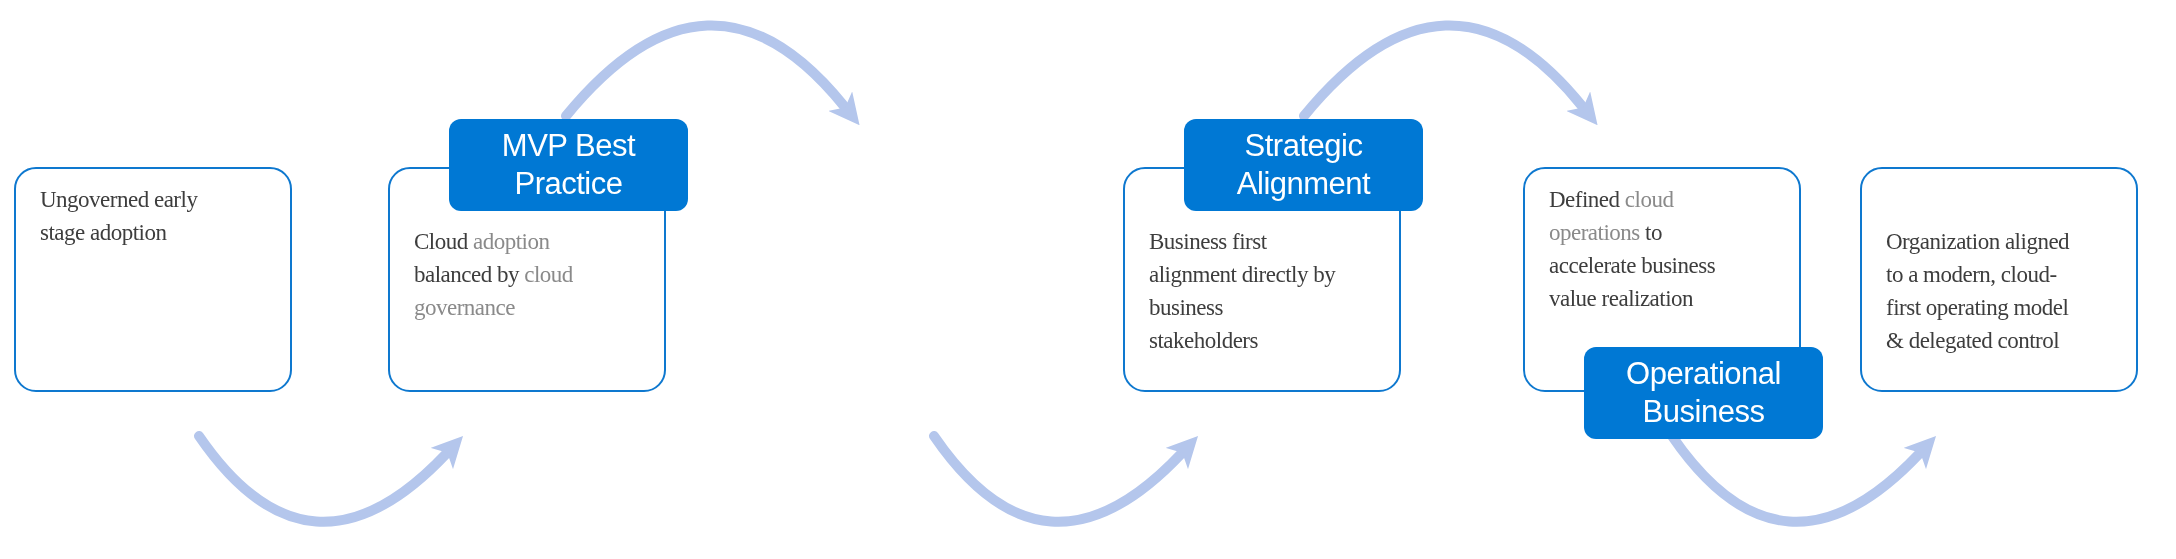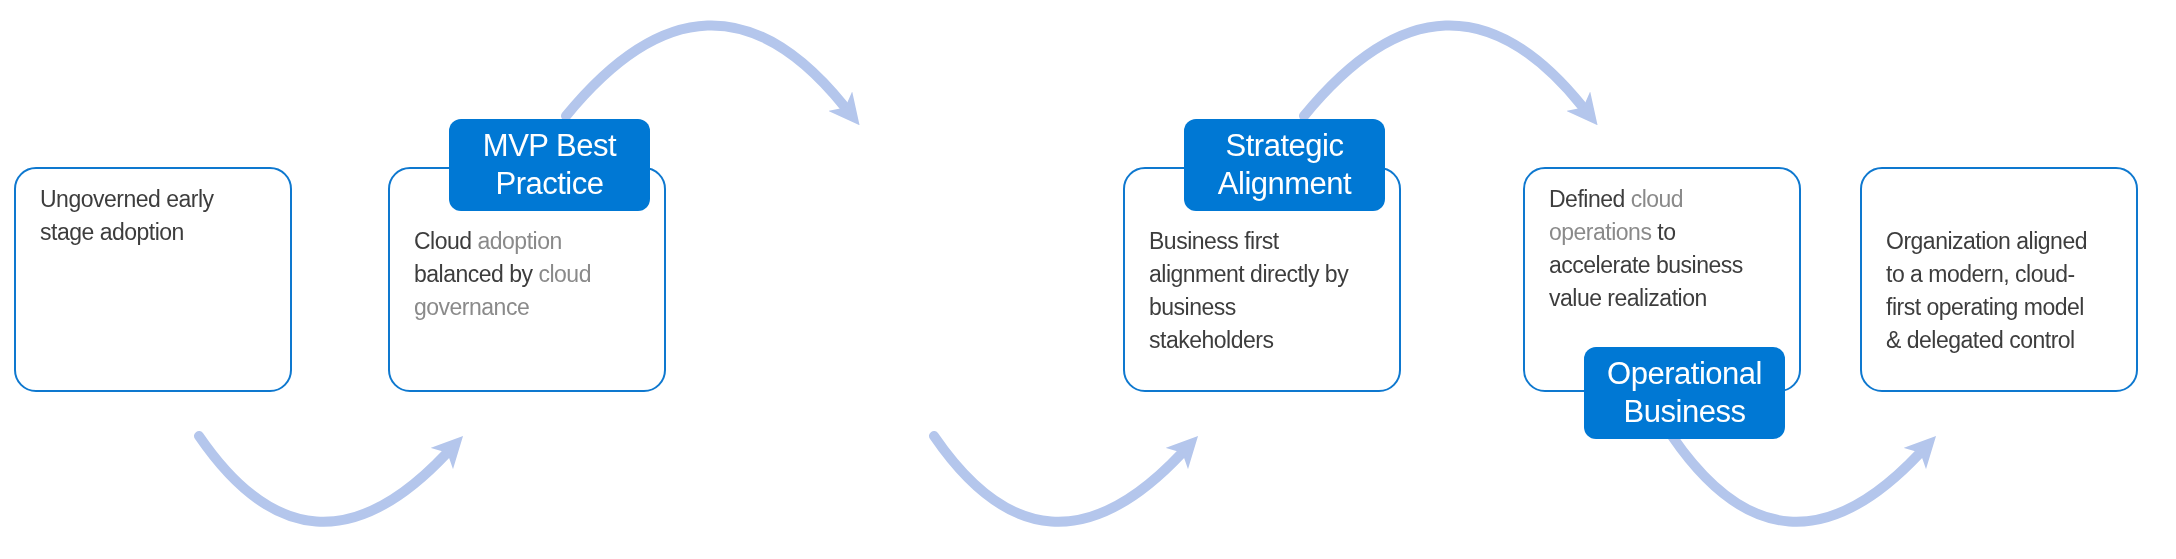--- a/index.html
+++ b/index.html
@@ -14,28 +14,29 @@
     background:var(--background);
     font-family:"Liberation Sans","DejaVu Sans",sans-serif;
   }
   .arrow-layer{position:absolute;left:0;top:0;width:2176px;height:559px;z-index:1;}
   .stage{position:absolute;top:167px;width:278px;height:225px;z-index:2;}
   .s1{left:14px;} .s2{left:388px;} .s3{left:753px;} .s4{left:1123px;} .s5{left:1491px;margin-left:32px;} .s6{left:1860px;}
   .card{
     position:absolute;left:0;top:0;width:278px;height:225px;
     background:#ffffff;border:2px solid var(--card-border);border-radius:22px;
     z-index:2;
+    font-family:Liberation Serif, serif;
   }
   .card-text{padding:14px 10px 0 24px;font-size:23px;line-height:33px;letter-spacing:-0.5px;color:var(--text-dark);}
   .stage.label-top .card-text{padding-top:56px;}
   .card-text p{white-space:pre-line;margin:0 0 14px 0;}
   .seg-dark{color:var(--text-dark);}
   .seg-light{color:var(--text-light);}
   .pill{
-    position:absolute;left:61px;width:201px;min-height:92px;
+    position:absolute;left:61px;width:239px;min-height:92px;
     background:var(--pill);border-radius:12px;z-index:3;
     display:flex;align-items:center;justify-content:center;text-align:center;
     color:var(--pill-text);font-size:31px;line-height:38px;letter-spacing:-0.5px;
     white-space:pre-line;
   }
   .stage.label-bottom .pill{top:180px;}
   .stage.label-top .pill{top:-48px;}
 </style>
 </head>
 <body>

